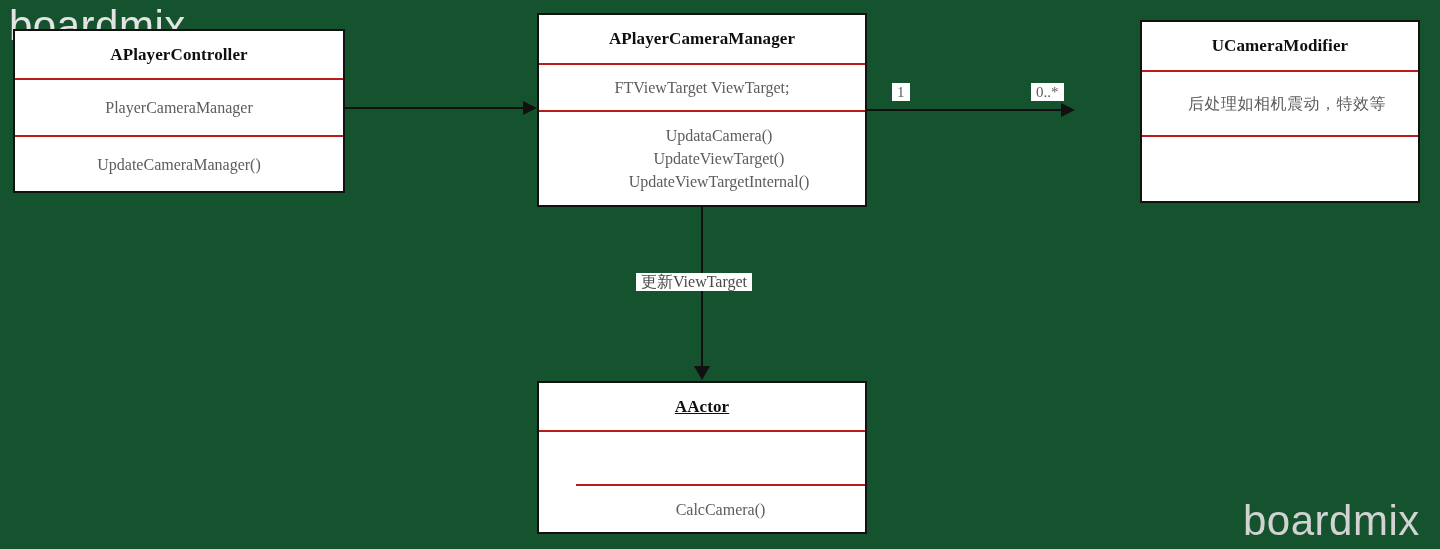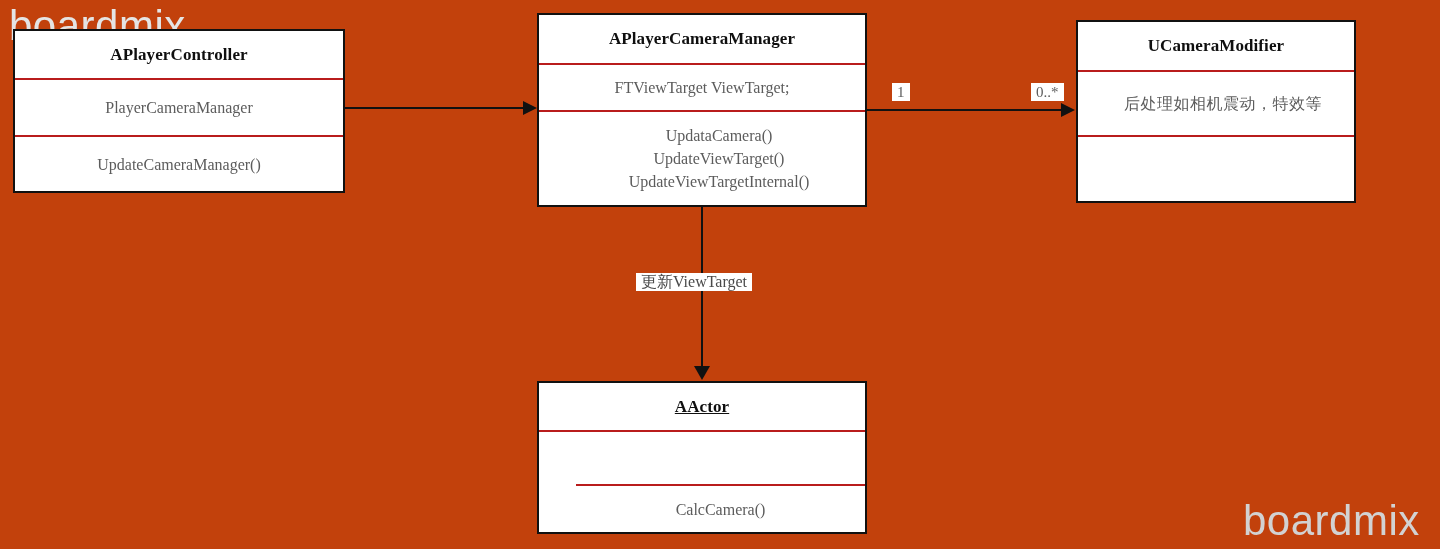--- a/index.html
+++ b/index.html
@@ -7,21 +7,21 @@
     padding: 0;
     background: #ffffff;
   }
   body {
     font-family: "Liberation Serif", "DejaVu Serif", serif;
   }
   #canvas {
     position: relative;
     width: 1440px;
     height: 549px;
-    background: #c2410c;
+    background: #14532d;
     overflow: hidden;
   }
 
   
   .watermark {
     position: absolute;
     font-family: "Liberation Sans", "DejaVu Sans", sans-serif;
     font-weight: 400;
     letter-spacing: 0.5px;
     user-select: none;
@@ -136,21 +136,21 @@
   <div class="class-box" style="left:537px; top:13px; width:330px; height:194px;">
     <div class="compartment class-title" style="height:48px;">APlayerCameraManager</div>
     <div class="compartment class-body" style="height:47px;">FTViewTarget ViewTarget;</div>
     <div class="compartment class-body" style="flex:1 1 auto;">
       <span class="multi-line">UpdataCamera()
 UpdateViewTarget()
 UpdateViewTargetInternal()</span>
     </div>
   </div>
 
-  <div class="class-box" style="left:1076px; top:20px; width:280px; height:183px;">
+  <div class="class-box" style="left:1140px; top:20px; width:280px; height:183px;">
     <div class="compartment class-title" style="height:48px;">UCameraModifier</div>
     <div class="compartment class-body cjk" style="height:65px;padding-left:20px;">后处理如相机震动，特效等</div>
     <div class="compartment class-body" style="flex:1 1 auto;"></div>
   </div>
 
   <div class="class-box" style="left:537px; top:381px; width:330px; height:153px;">
     <div class="compartment class-title" style="height:47px;text-decoration:underline;">AActor</div>
     <div class="compartment class-body" style="height:54px;"></div>
     <div class="compartment class-body" style="flex:1 1 auto;margin-left:37px;">CalcCamera()</div>
   </div>

